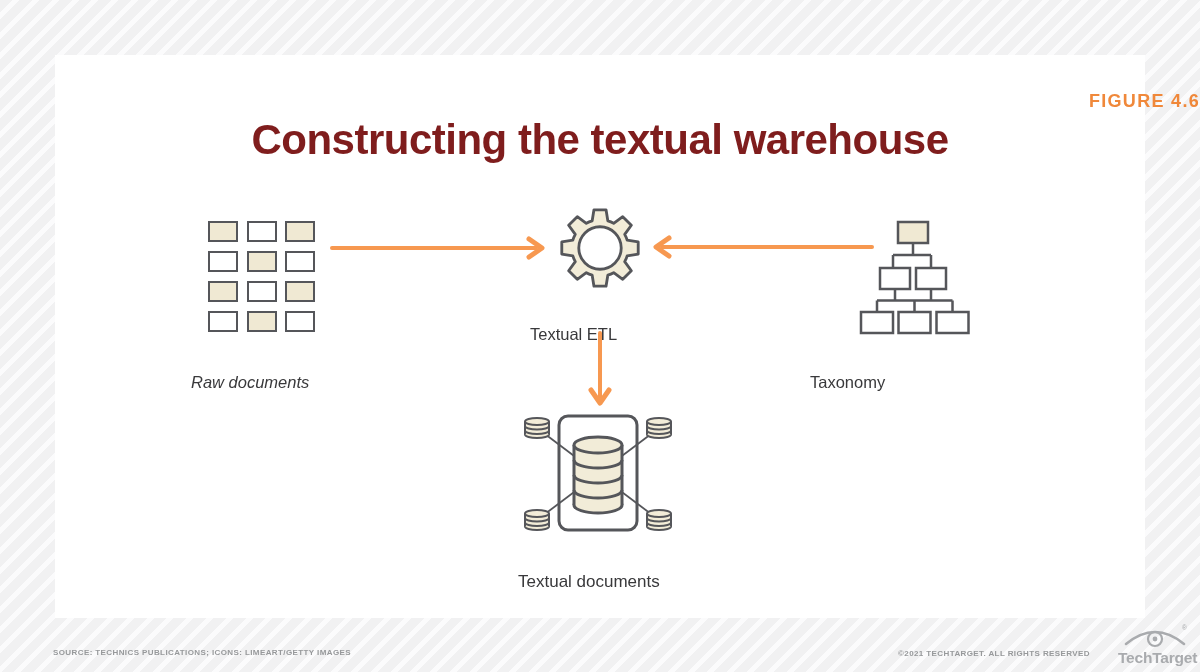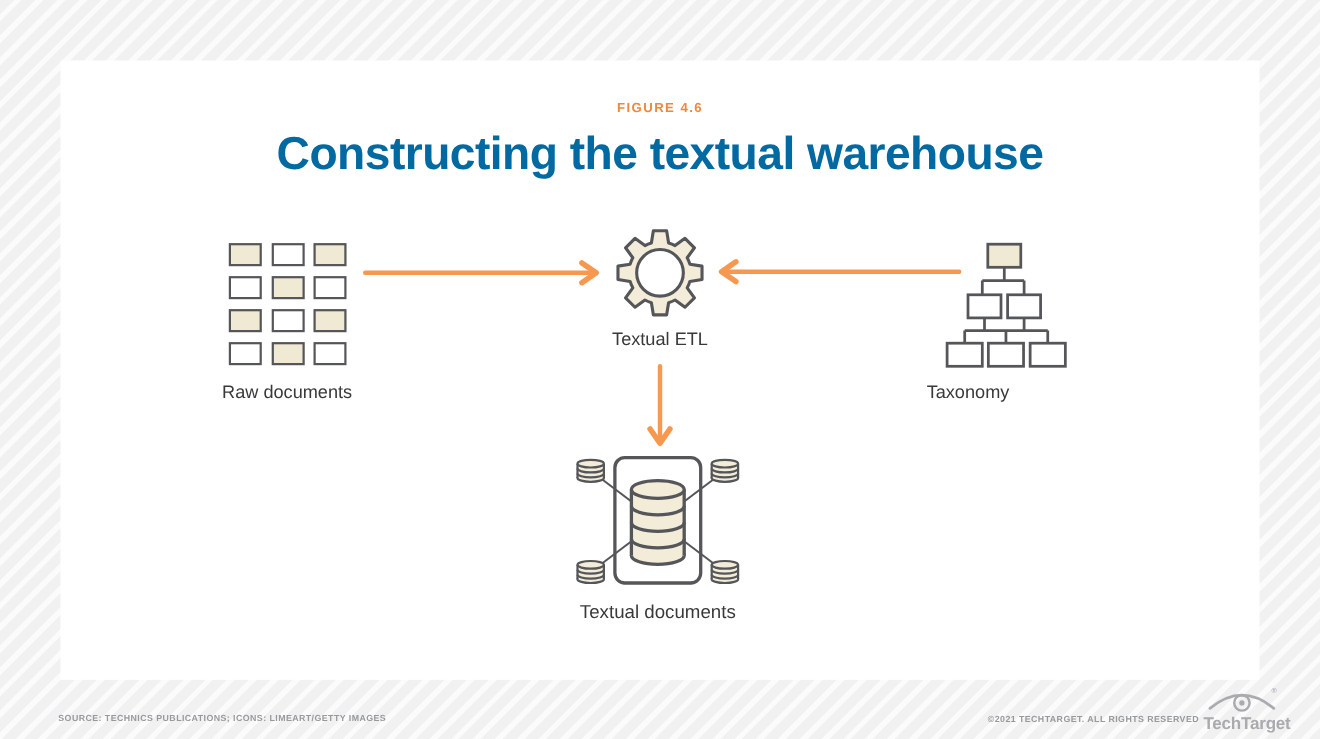--- a/index.html
+++ b/index.html
@@ -8,44 +8,44 @@
   body {
     background:repeating-linear-gradient(135deg,
       #f1f1f2 0px, #f1f1f2 9px, #fbfbfc 9px, #fbfbfc 14px);
     position:relative;
   }
   .card {
     position:absolute; left:55px; top:55px; width:1090px; height:563px;
     background:#ffffff;
   }
   .figure-label {
-    position:absolute; left:0; top:91px; width:100%; text-align:center;
-    color:#f0883a; font-size:12px; font-weight:bold; letter-spacing:1.3px;
+    position:absolute; left:0; top:91px; width:100%; text-align:right;
+    color:#f0883a; font-size:18px; font-weight:bold; letter-spacing:1.3px;
   }
   .title {
     position:absolute; left:0; top:116px; width:100%; text-align:center;
-    color:#0369a1; font-size:42px; font-weight:bold; letter-spacing:-0.5px;
+    color:#7f1d1d; font-size:42px; font-weight:bold; letter-spacing:-0.5px;
   }
   .node-label {
-    position:absolute; color:#39393b; font-size:16.5px; text-align:center;
+    position:absolute; color:#39393b; font-size:16.5px; text-align:left;margin-top:25px;
   }
   
   .doc-grid {
     position:absolute; left:208px; top:221px; width:107px; height:111px;
     display:grid; grid-template-columns:repeat(3,30px);
     grid-auto-rows:21px; column-gap:8.5px; row-gap:9px;
   }
   .doc-cell { width:30px; height:21px; border:2px solid #55565a; background:#ffffff; }
   .doc-cell-tan { background:#f0e9d3; }
   .abs { position:absolute; }
   .footer-text {
     position:absolute; top:648px; color:#97999b; font-size:8px;
     font-weight:bold; letter-spacing:0.4px;
   }
-  .brand-wrap { position:absolute; left:1094px; top:622px; width:74px; text-align:left; }
+  .brand-wrap { position:absolute; left:1118px; top:622px; width:74px; text-align:center; }
   .brand-text {
     color:#a9abae; font-size:15.5px; font-weight:bold; letter-spacing:-0.2px;
     margin-top:-3px;
   }
 </style>
 </head>
 <body>
 
 <div class="card"></div>
 
@@ -59,21 +59,21 @@
     <div class="doc-cell"></div>
     <div class="doc-cell doc-cell-tan"></div>
     <div class="doc-cell"></div>
     <div class="doc-cell doc-cell-tan"></div>
     <div class="doc-cell"></div>
     <div class="doc-cell doc-cell-tan"></div>
     <div class="doc-cell"></div>
     <div class="doc-cell doc-cell-tan"></div>
     <div class="doc-cell"></div>
   </div>
-<div class="node-label" style="left:191px; top:348px; width:140px;">Raw documents</div>
+<div class="node-label" style="left:191px; top:348px; width:140px;font-style:italic;">Raw documents</div>
 
 <svg class="abs" style="left:328px; top:235px;" width="220" height="26">
   <line x1="4" y1="13" x2="208" y2="13" stroke="#f79850" stroke-width="4" stroke-linecap="round"></line>
   <path d="M 201,4 L 214,13 L 201,22" fill="none" stroke="#f79850" stroke-width="5" stroke-linecap="round" stroke-linejoin="round"></path>
 </svg>
 
 <svg class="abs" style="left:550px; top:198px;" width="100" height="100" viewBox="-53 -53 106 106">
   <path d="M 28.8,-8.3 L 40.5,-6.4 L 40.5,6.4 L 28.8,8.3
            A 30,30 0 0 1 26.2,14.5 L 33.2,24.1 L 24.1,33.2 L 14.5,26.2
            A 30,30 0 0 1 8.3,28.8 L 6.4,40.5 L -6.4,40.5 L -8.3,28.8

